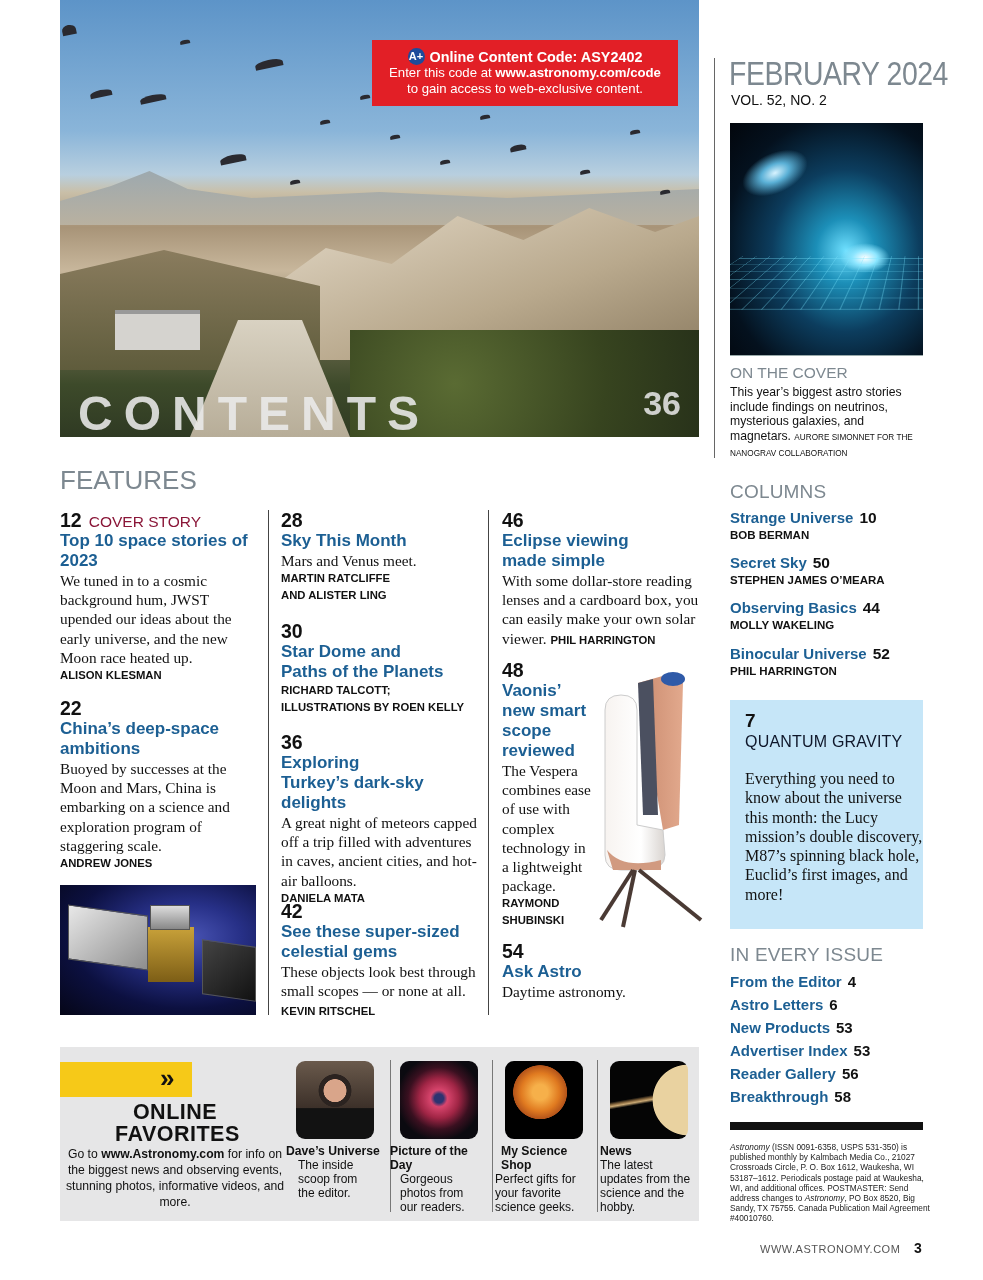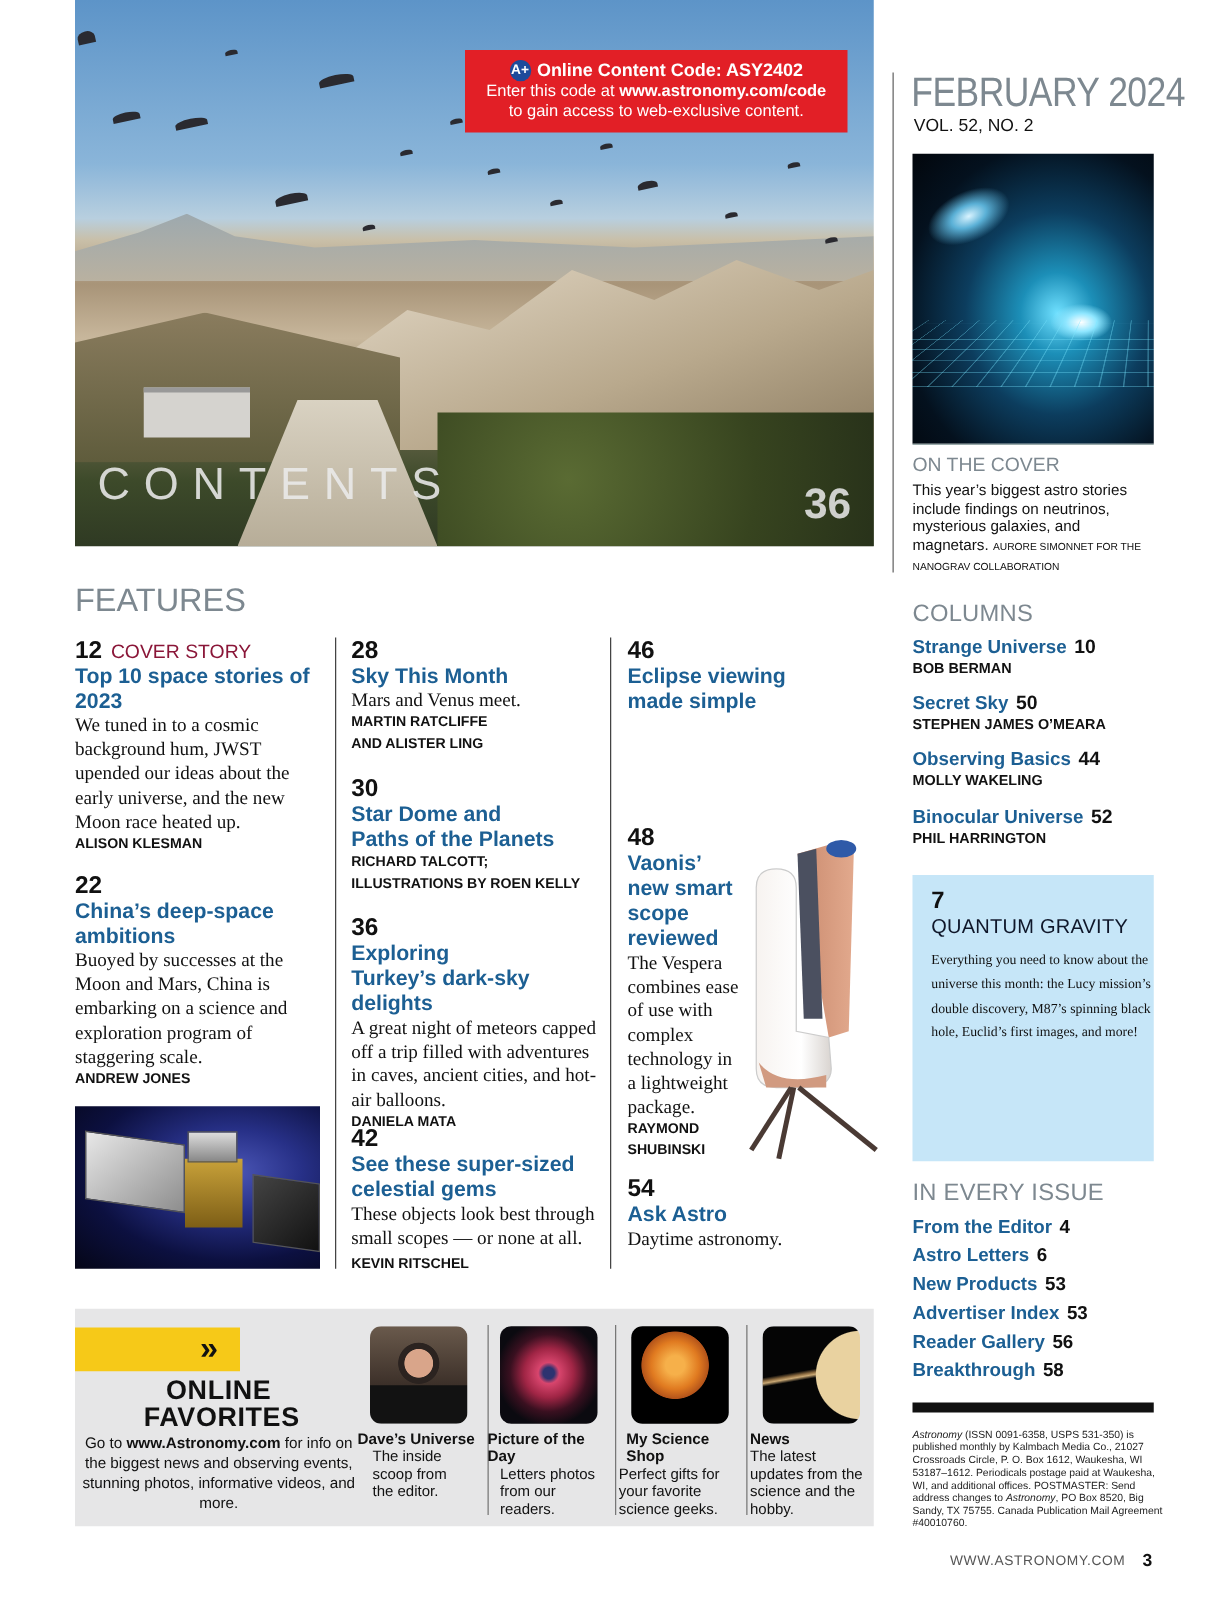--- a/index.html
+++ b/index.html
@@ -7,21 +7,21 @@
   body { position: relative; font-family: "Liberation Sans", sans-serif; color: #111; }
 
   .abs { position: absolute; }
   .serif { font-family: "Liberation Serif", serif; }
 
   
   #hero { left: 60px; top: 0; width: 639px; height: 437px; overflow: hidden;
     background: linear-gradient(180deg, #5d94c8 0%, #8ab5d9 30%, #b8cfdf 40%, #c9bfa8 44%, #a89478 52%, #c8b79c 62%, #6e6a4e 76%, #3d4a2a 88%, #2f3a23 100%); }
   #hero .hill { position: absolute; }
   #hero .bird { position: absolute; width: 10px; height: 4px; background: #2a2a30; border-radius: 50% 50% 0 0; transform: rotate(-12deg); }
-  #hero .contents-word { position: absolute; left: 18px; top: 366px; font-size: 36px; letter-spacing: 11px; color: rgba(235,235,235,0.88); font-weight: 400; }
+  #hero .contents-word { position: absolute; left: 18px; top: 386px; font-size: 48px; letter-spacing: 11px; color: rgba(235,235,235,0.88); font-weight: 700; }
   #hero .page-num { position: absolute; right: 18px; top: 384px; font-size: 34px; font-weight: bold; color: rgba(225,225,225,0.9); }
 
   #promo { left: 372px; top: 40px; width: 306px; height: 66px; background: #e21f26; color: #fff; text-align: center; font-size: 13.2px; line-height: 16px; padding-top: 8px; }
   #promo .line1 { font-weight: bold; font-size: 14.4px; display: flex; align-items: center; justify-content: center; gap: 5px; }
   #promo .aplus { display: inline-block; width: 17px; height: 17px; border-radius: 50%; background: #1d4b9b; color: #fff; font-size: 11px; line-height: 17px; font-weight: bold; }
 
   
   #vrule { left: 714px; top: 58px; width: 1px; height: 400px; background: #666; }
   #issue-date { left: 729px; top: 55px; font-size: 33px; color: #7d8890; letter-spacing: -0.5px; transform: scaleX(0.86); transform-origin: left; white-space: nowrap; }
   #issue-vol { left: 731px; top: 92px; font-size: 14px; color: #111; }
@@ -40,21 +40,21 @@
   .sec-head { font-size: 19px; color: #7d8890; letter-spacing: 0.2px; }
   #columns-title { left: 730px; top: 481px; }
   .col-item { position: absolute; left: 730px; }
   .col-item .t { font-size: 15px; color: #1c5f93; font-weight: bold; text-align: center; }
   .col-item .p { font-size: 15.5px; color: #111; font-weight: bold; margin-left: 6px; }
   .col-item .a { font-size: 11.5px; font-weight: bold; color: #111; margin-top: 2px; }
 
   #qg-box { left: 730px; top: 700px; width: 193px; height: 229px; background: #c6e6f8; padding: 10px 0 0 15px; }
   #qg-box .num { font-size: 19px; font-weight: bold; color: #111; }
   #qg-box .ttl { font-size: 16px; color: #0f172a; margin-top: 1px; letter-spacing: 0.2px; }
-  #qg-box .txt { font-size: 11px; line-height: 19.3px; color: #111; margin-top: 8px; }
+  #qg-box .txt { font-size: 16px; line-height: 19.3px; color: #111; margin-top: 18px; }
 
   #every-title { left: 730px; top: 944px; }
   .every-item { position: absolute; left: 730px; font-size: 15px; }
   .every-item .t { color: #1c5f93; font-weight: bold; }
   .every-item .p { color: #111; font-weight: bold; margin-left: 6px; }
 
   #black-bar { left: 730px; top: 1122px; width: 193px; height: 8px; background: #111; }
   #legal { left: 730px; top: 1142px; width: 200px; font-size: 8.3px; line-height: 10.2px; color: #222; }
 
   #footer-url { left: 760px; top: 1243px; font-size: 11px; color: #555; letter-spacing: 0.5px; }
@@ -227,20 +227,21 @@
 </div>
 <div class="feat" style="left:281px;top:900px;width:200px">
   <div class="num">42</div>
   <div class="ttl">See these super-sized celestial gems</div>
   <div class="dek"><span>These objects look best through small scopes — or none at all. </span><span class="by-inline">KEVIN RITSCHEL</span></div>
 </div>
 
 <div class="feat" style="left:502px;top:509px;width:205px">
   <div class="num">46</div>
   <div class="ttl" style="width:130px">Eclipse viewing made simple</div>
+  <div class="dek"><span>With some dollar-store reading lenses and a cardboard box, you can easily make your own solar viewer. </span><span class="by-inline">PHIL HARRINGTON</span></div>
 </div>
 <div class="feat" style="left:502px;top:659px;width:92px">
   <div class="num">48</div>
   <div class="ttl">Vaonis’ new smart scope reviewed</div>
   <div class="dek">The Vespera combines ease of use with complex technology in a lightweight package.</div>
   <div class="by">RAYMOND SHUBINSKI</div>
 </div>
 
 <svg id="scope-img" class="abs" viewBox="0 0 130 265">
   <defs>
@@ -278,21 +279,21 @@
 
 <div class="fav-card" style="left:286px">
   <div class="thumb" style="background:radial-gradient(circle at 50% 38%,#d9a58a 0 18%,#2b2320 19% 26%,transparent 27%),linear-gradient(180deg,#6a5a4c 0%,#3c3029 60%,#121212 61%);"></div>
   <div class="name">Dave’s Universe</div>
   <div class="txt" style="padding:0 12px">The inside scoop from the editor.</div>
 </div>
 <div class="fav-rule" style="left:390px"></div>
 <div class="fav-card" style="left:390px">
   <div class="thumb" style="background:radial-gradient(circle at 50% 48%,#2d3370 0 8%,#d8456d 15%,#a02545 35%,#3a1020 55%,#0b0a10 75%);"></div>
   <div class="name">Picture of the Day</div>
-  <div class="txt" style="padding:0 10px">Letters photos from our readers.</div>
+  <div class="txt" style="padding:0 10px">Gorgeous photos from our readers.</div>
 </div>
 <div class="fav-rule" style="left:492px"></div>
 <div class="fav-card" style="left:495px">
   <div class="thumb" style="background:radial-gradient(circle at 45% 40%,#f6b04a 0 12%,#e07a20 30%,#b4541a 42%,#000 43%);"></div>
   <div class="name" style="padding:0 6px">My Science Shop</div>
   <div class="txt">Perfect gifts for your favorite science geeks.</div>
 </div>
 <div class="fav-rule" style="left:597px"></div>
 <div class="fav-card" style="left:600px">
   <div class="thumb" style="background:radial-gradient(circle at 100% 50%,#e9d2a0 0 40%,transparent 41%),linear-gradient(170deg,transparent 45%,#8a6a40 48%,#c9a874 50%,transparent 53%),#050505;"></div>

